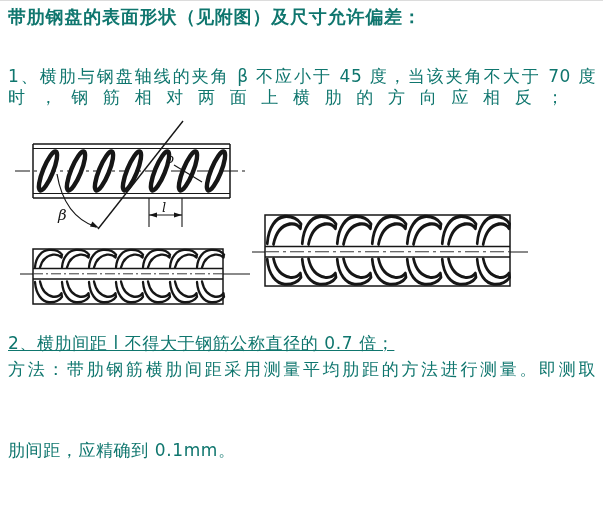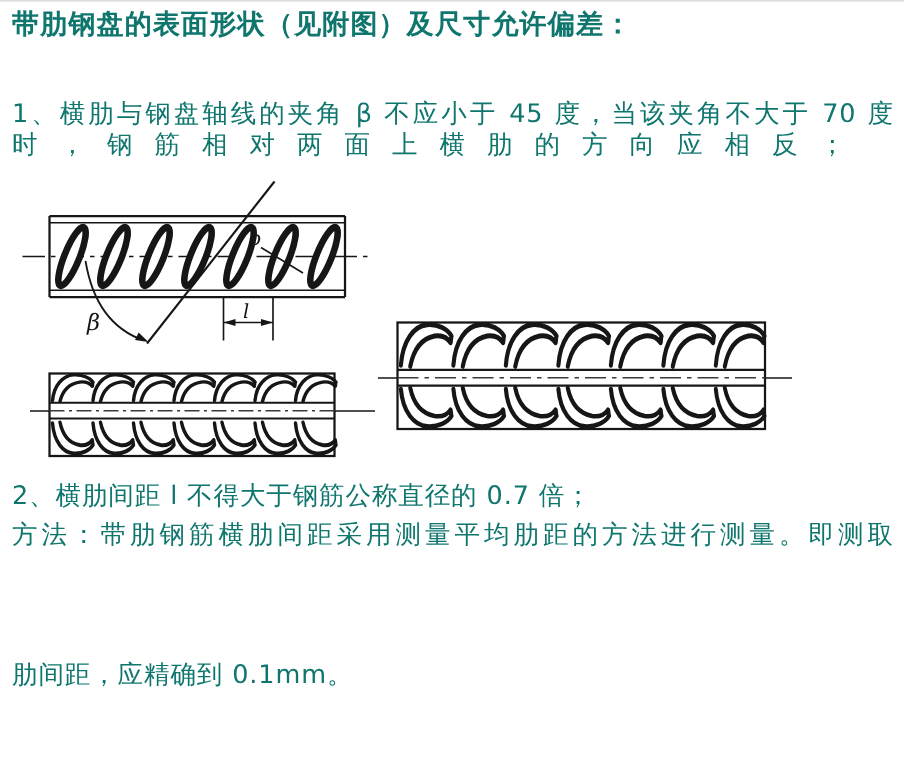--- a/index.html
+++ b/index.html
@@ -135,21 +135,21 @@
       <use href="#crC-bot" transform="translate(16,52)  scale(1.25,1.38)"></use>
       <use href="#crC-bot" transform="translate(51,52)  scale(1.25,1.38)"></use>
       <use href="#crC-bot" transform="translate(86,52)  scale(1.25,1.38)"></use>
       <use href="#crC-bot" transform="translate(121,52) scale(1.25,1.38)"></use>
       <use href="#crC-bot" transform="translate(156,52) scale(1.25,1.38)"></use>
       <use href="#crC-bot" transform="translate(191,52) scale(1.25,1.38)"></use>
       <use href="#crC-bot" transform="translate(226,52) scale(1.2,1.38)"></use>
     </g>
   </svg>
 
-  <div class="tline nowrap" style="top:320px;">2、横肋间距 l 不得大于钢筋公称直径的 0.7 倍；</div>
+  <div class="tline nowrap" style="top:332px;text-decoration:underline;">2、横肋间距 l 不得大于钢筋公称直径的 0.7 倍；</div>
 
-  <div class="tline just" style="top:345px;width:588px;font-family:Liberation Serif, serif;">方法：带肋钢筋横肋间距采用测量平均肋距的方法进行测量。即测取</div>
+  <div class="tline just" style="top:358px;width:588px;">方法：带肋钢筋横肋间距采用测量平均肋距的方法进行测量。即测取</div>
 
 
   <div class="tline nowrap" style="top:439px;">肋间距，应精确到 0.1mm。</div>
 
 
 </div>
 
 </body></html>

